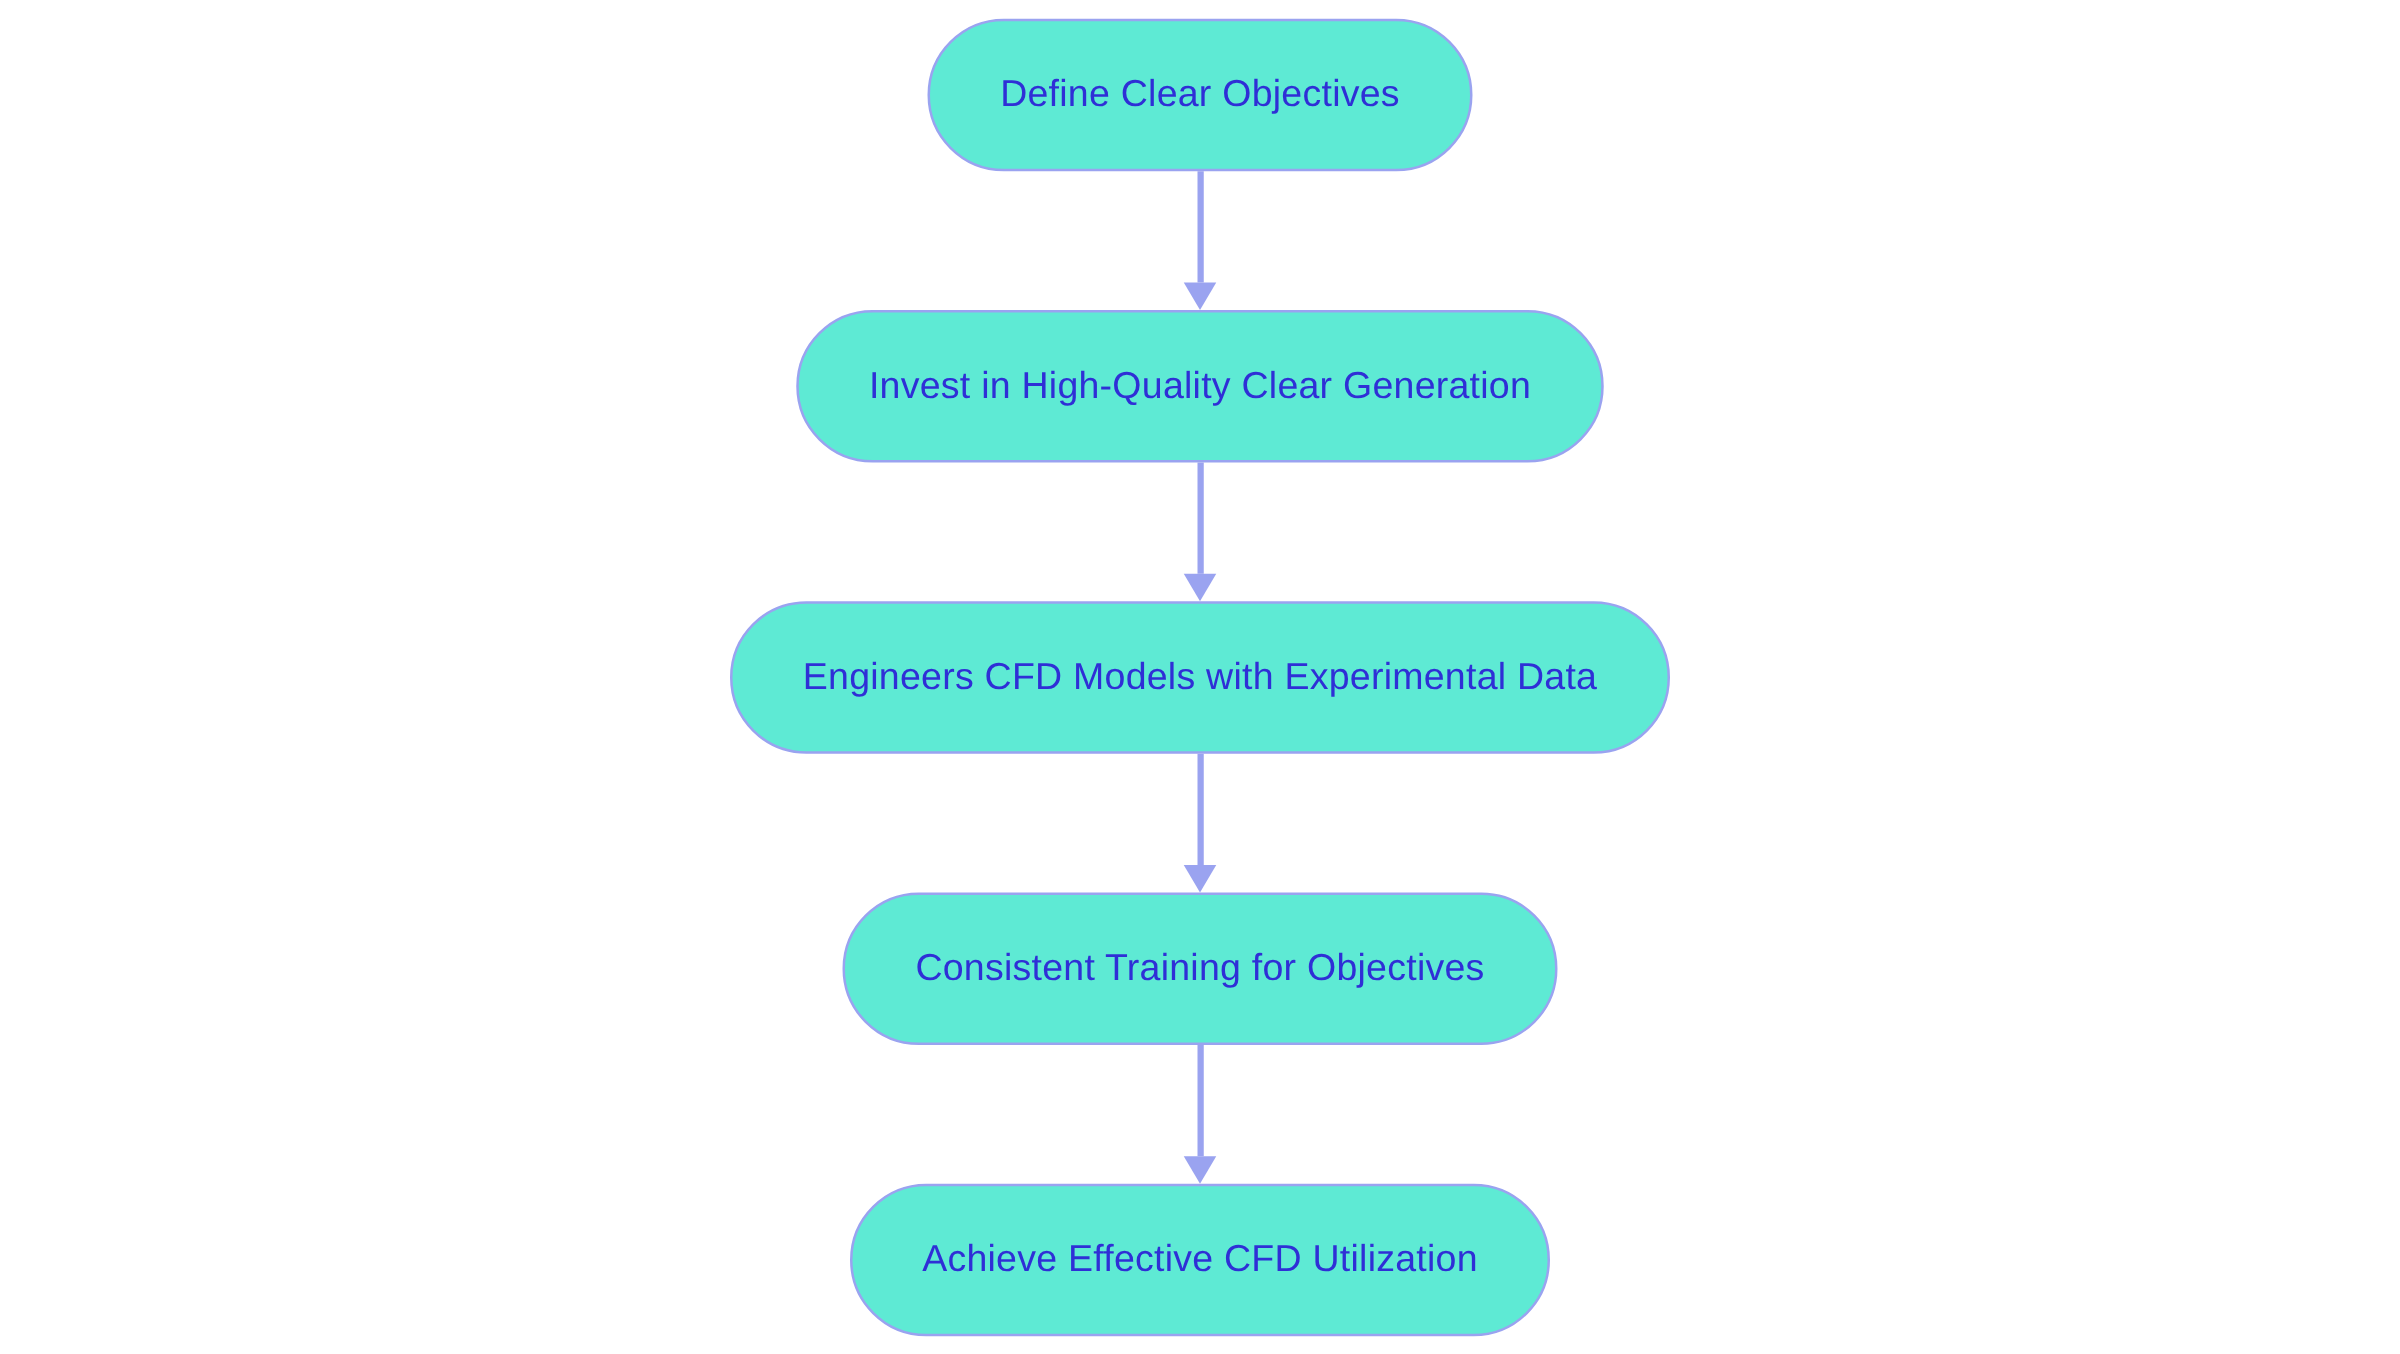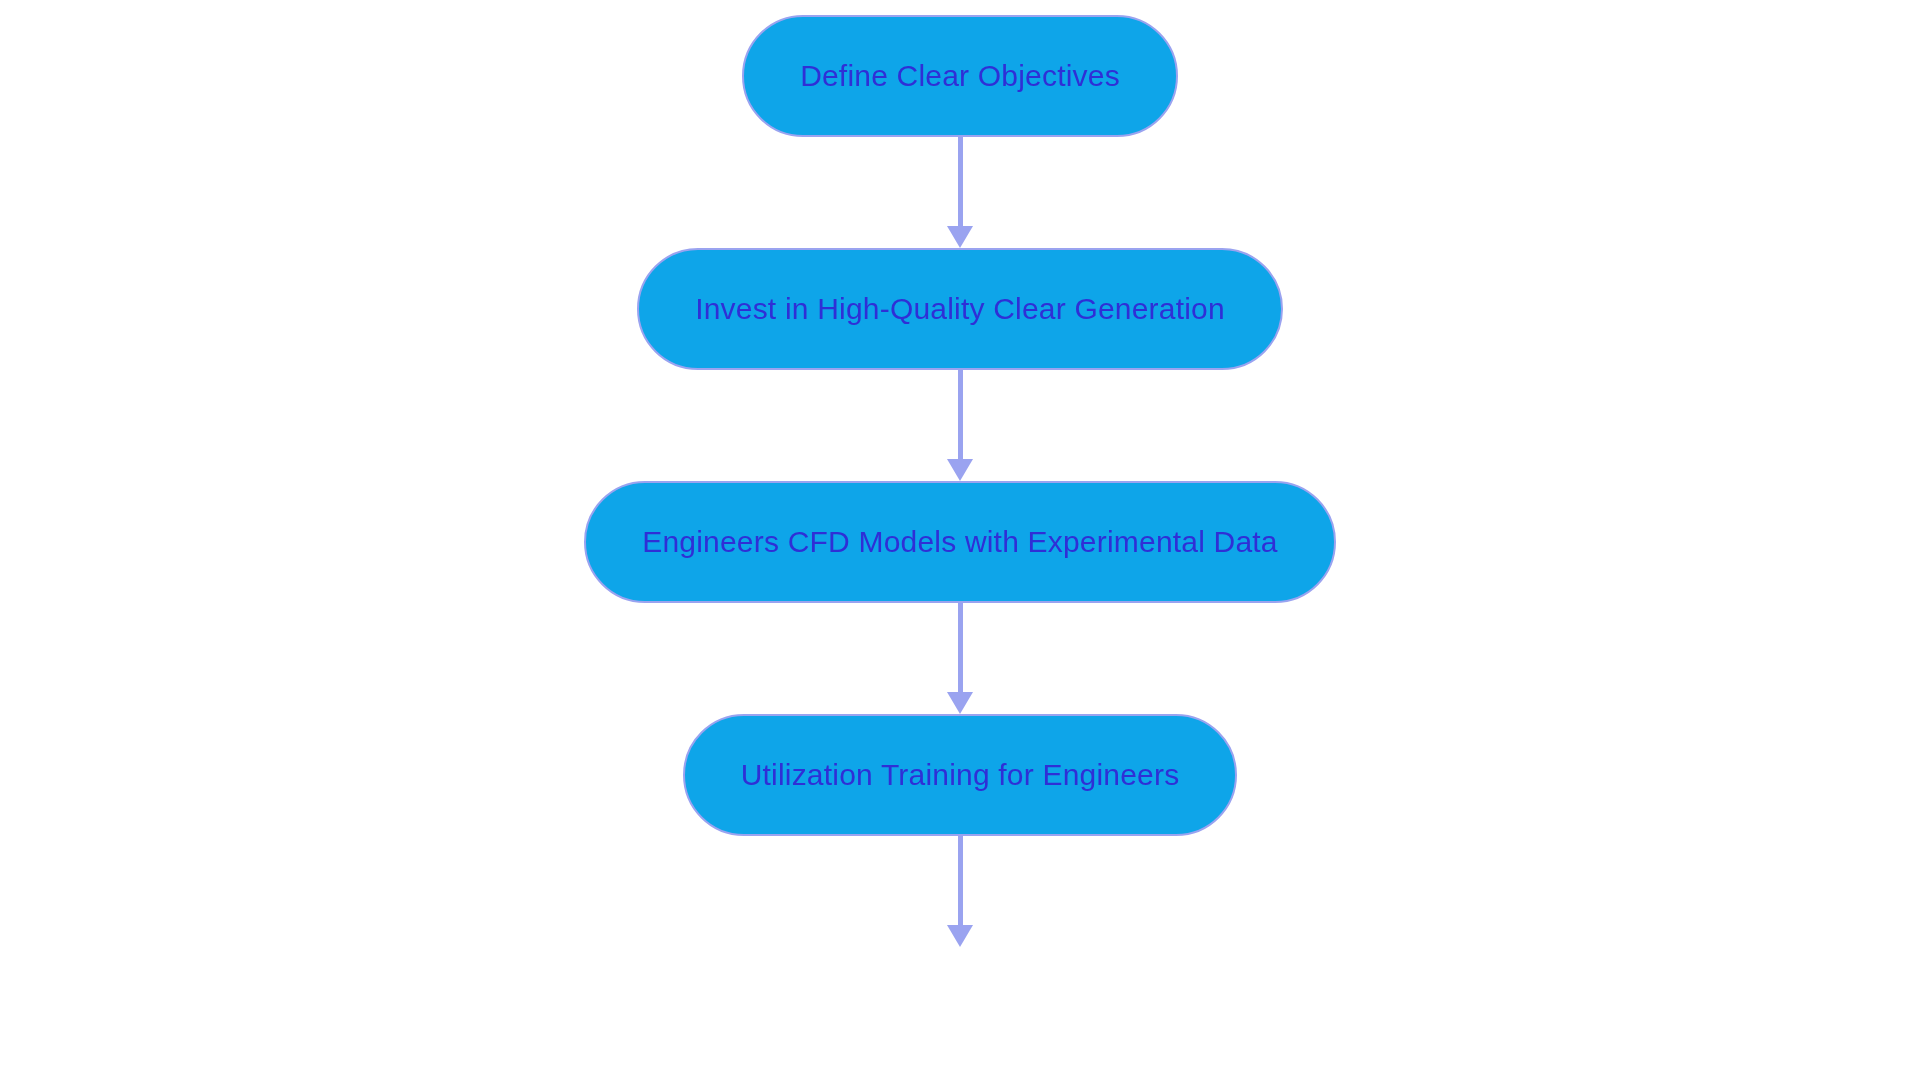--- a/index.html
+++ b/index.html
@@ -28,21 +28,21 @@
     width: 1920px;
     height: 1083px;
     display: flex;
     flex-direction: column;
     align-items: center;
     justify-content: flex-start;
   }
 
   .flow-node {
     box-sizing: border-box;
-    background: #0ea5e9;
+    background: #5eead4;
     border: 2px solid #9aa3f0;
     border-radius: 61px;
     color: #2f2fd6;
     font-size: 30px;
     font-weight: 400;
     letter-spacing: 0.2px;
     display: flex;
     align-items: center;
     justify-content: center;
     white-space: nowrap;
@@ -112,23 +112,26 @@
     <div class="flow-node">
       <span>Engineers CFD Models with Experimental Data</span>
     </div>
 
     <div class="flow-connector gap-3">
       <div class="connector-shaft"></div>
       <div class="connector-head"></div>
     </div>
 
     <div class="flow-node">
-      <span>Utilization Training for Engineers</span>
+      <span>Consistent Training for Objectives</span>
     </div>
 
     <div class="flow-connector gap-4">
       <div class="connector-shaft"></div>
       <div class="connector-head"></div>
     </div>
 
+    <div class="flow-node">
+      <span>Achieve Effective CFD Utilization</span>
+    </div>
 
   </div>
 </div>
 
 </body></html>

